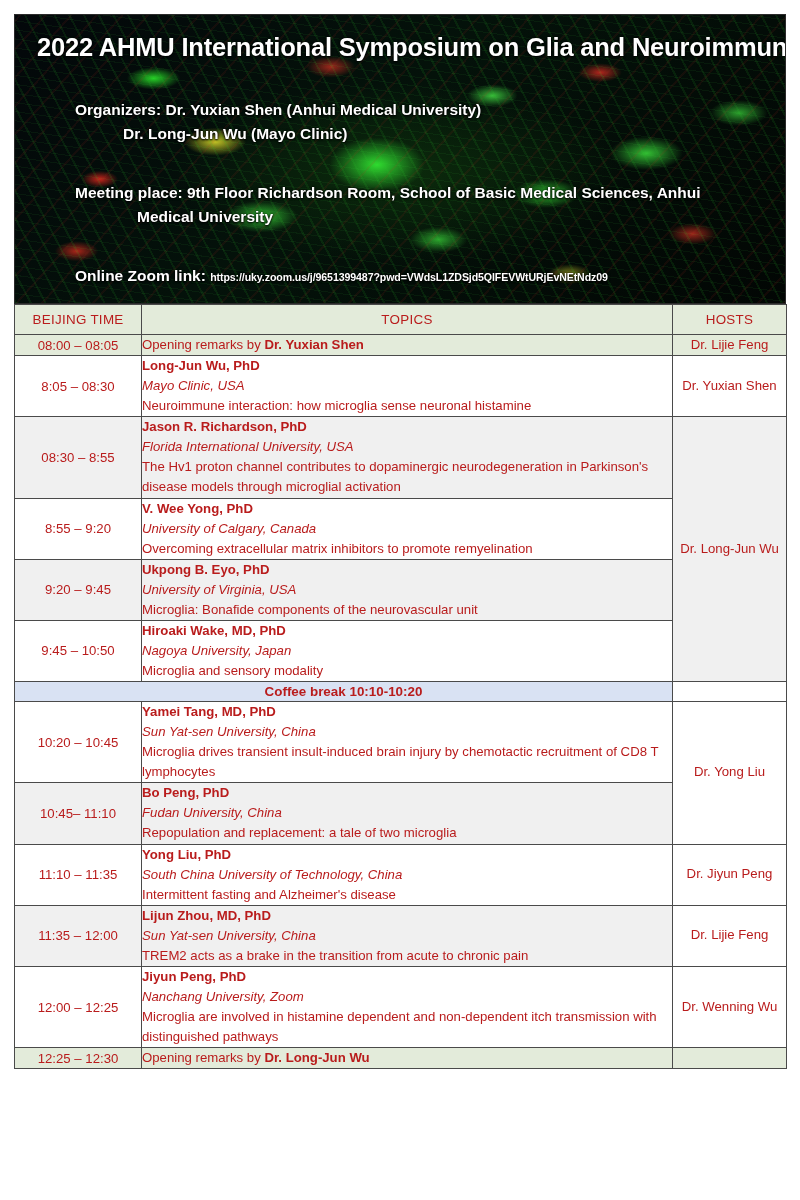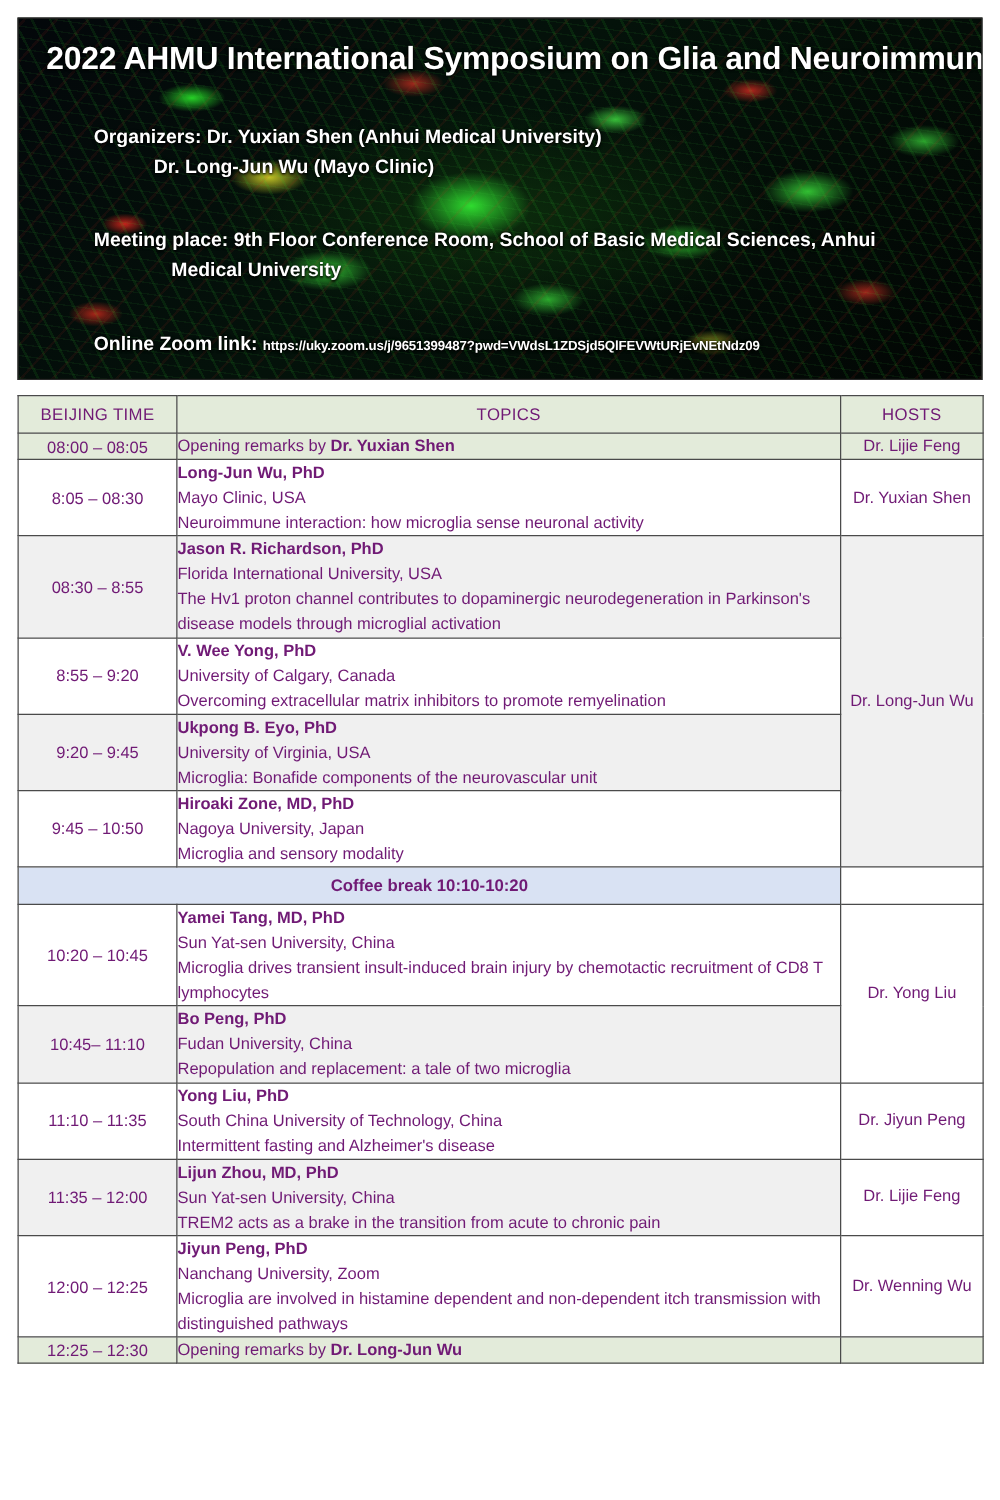--- a/index.html
+++ b/index.html
@@ -76,23 +76,23 @@
   .indent-1 { padding-left: 38px; margin-top: 36px; }
   .indent-2 { padding-left: 86px; }
   .indent-3 { padding-left: 100px; }
   .zoom-url { font-size: 10.6px; font-weight: bold; letter-spacing: -0.1px; }
 
   
   table.schedule {
     width: 772px;
     border-collapse: collapse;
     table-layout: fixed;
-    margin-top: 12px;
+    margin-top: 0;
     font-size: 13.2px;
-    color: #701a75;
+    color: #b91c1c;
   }
   table.schedule td, table.schedule th {
     border: 1px solid #4a4a4a;
     padding: 0;
     vertical-align: middle;
   }
   .col-time  { width: 127px; }
   .col-topic { width: 531px; }
   .col-host  { width: 114px; }
 
@@ -114,49 +114,49 @@
     padding: 7px 0 7px 10px;
     line-height: 1.52;
   }
   td.host {
     text-align: center;
     font-size: 13.2px;
     padding: 4px 3px;
     line-height: 1.42;
   }
   .speaker { font-weight: bold; }
-  .affil { }
+  .affil { font-style: italic; }
   .talk { }
   .row-green td { background: #e3ebda; }
   .row-white td { background: #ffffff; }
   .row-gray  td { background: #f0f0f0; }
   .cell-white { background: #ffffff !important; }
   .cell-gray  { background: #f0f0f0 !important; }
   .break-cell {
     background: #d9e2f3 !important;
     text-align: center;
     font-weight: bold;
     font-size: 13.4px;
-    height: 30px;
+    height: 20px;
   }
   .remark-bold { font-weight: bold; }
 </style>
 </head>
 <body>
 
 <div class="page">
 
   <div class="banner">
     <div class="banner-bg"></div>
     <div class="banner-inner">
       <div class="banner-title">2022 AHMU International Symposium on Glia and Neuroimmune</div>
       <div class="banner-lines">
         <div class="indent-1">Organizers: Dr. Yuxian Shen (Anhui Medical University)</div>
         <div class="indent-2">Dr. Long-Jun Wu (Mayo Clinic)</div>
-        <div class="indent-1">Meeting place: 9th Floor Conference Room, School of Basic Medical Sciences, Anhui</div>
+        <div class="indent-1">Meeting place: 9th Floor Richardson Room, School of Basic Medical Sciences, Anhui</div>
         <div class="indent-3">Medical University</div>
         <div class="indent-1"><span>Online Zoom link:</span> <span class="zoom-url">https://uky.zoom.us/j/9651399487?pwd=VWdsL1ZDSjd5QlFEVWtURjEvNEtNdz09</span></div>
         <div class="indent-1">Meeting ID: 965 139 9487</div>
         <div class="indent-1">Password: 031721</div>
       </div>
     </div>
   </div>
 
   <table class="schedule">
     <colgroup>
@@ -177,21 +177,21 @@
         <td class="time">08:00 – 08:05</td>
         <td class="topic"><span>Opening remarks by </span><span class="remark-bold">Dr. Yuxian Shen</span></td>
         <td class="host">Dr. Lijie Feng</td>
       </tr>
 
       <tr class="row-white">
         <td class="time">8:05 – 08:30</td>
         <td class="topic">
           <div class="speaker">Long-Jun Wu, PhD</div>
           <div class="affil">Mayo Clinic, USA</div>
-          <div class="talk">Neuroimmune interaction: how microglia sense neuronal activity</div>
+          <div class="talk">Neuroimmune interaction: how microglia sense neuronal histamine</div>
         </td>
         <td class="host cell-white">Dr. Yuxian Shen</td>
       </tr>
 
       <tr class="row-gray">
         <td class="time">08:30 – 8:55</td>
         <td class="topic">
           <div class="speaker">Jason R. Richardson, PhD</div>
           <div class="affil">Florida International University, USA</div>
           <div class="talk">The Hv1 proton channel contributes to dopaminergic neurodegeneration in Parkinson's disease models through microglial activation</div>
@@ -213,21 +213,21 @@
         <td class="topic">
           <div class="speaker">Ukpong B. Eyo, PhD</div>
           <div class="affil">University of Virginia, USA</div>
           <div class="talk">Microglia: Bonafide components of the neurovascular unit</div>
         </td>
       </tr>
 
       <tr class="row-white">
         <td class="time">9:45 – 10:50</td>
         <td class="topic">
-          <div class="speaker">Hiroaki Zone, MD, PhD</div>
+          <div class="speaker">Hiroaki Wake, MD, PhD</div>
           <div class="affil">Nagoya University, Japan</div>
           <div class="talk">Microglia and sensory modality</div>
         </td>
       </tr>
 
       <tr>
         <td class="break-cell" colspan="2">Coffee break 10:10-10:20</td>
         <td class="cell-white"></td>
       </tr>
 

